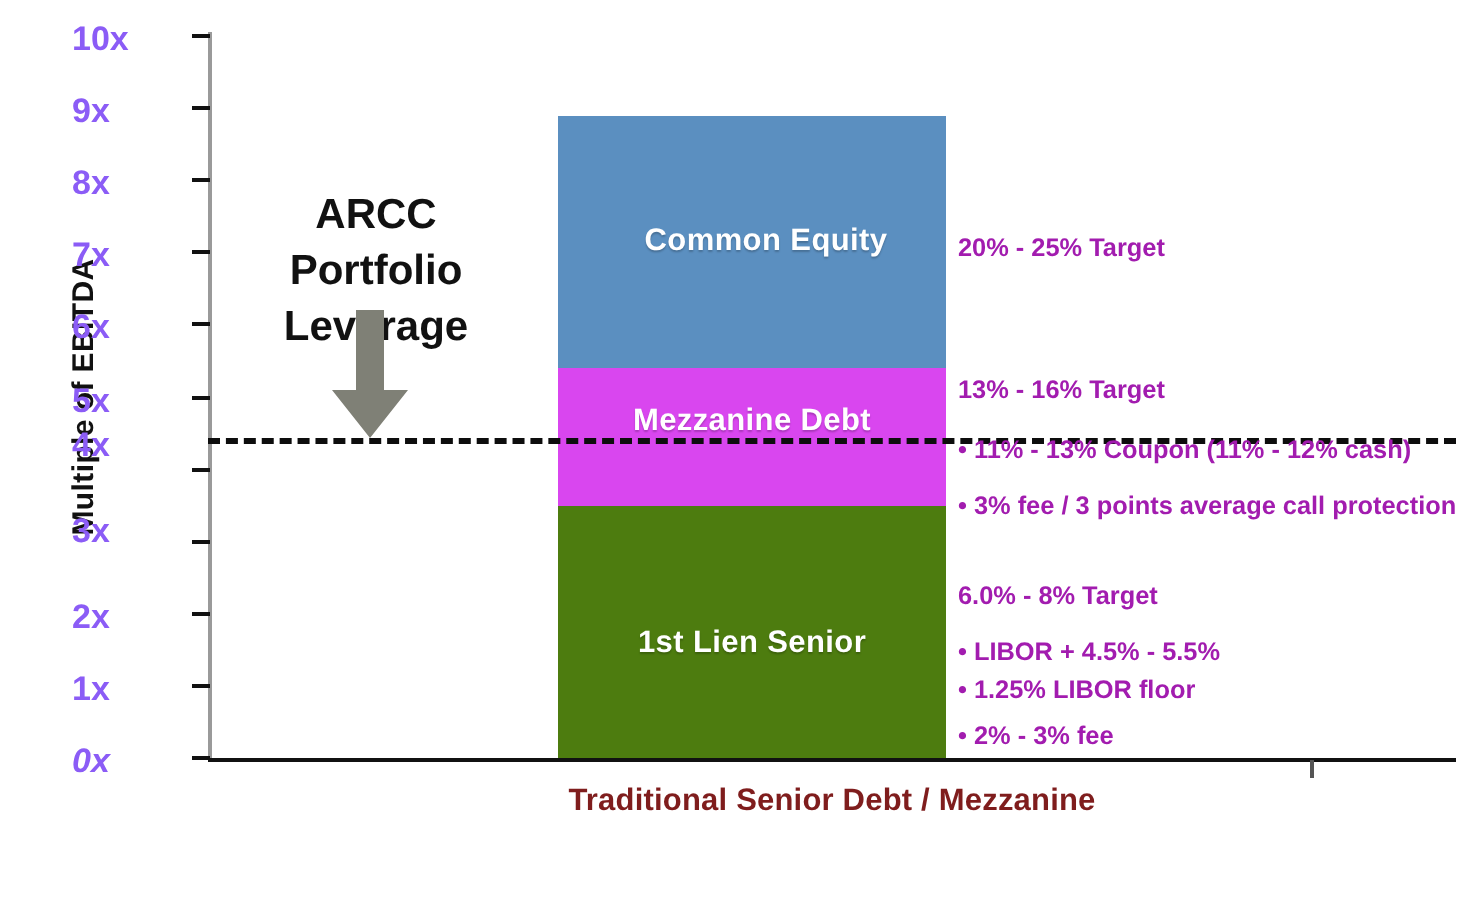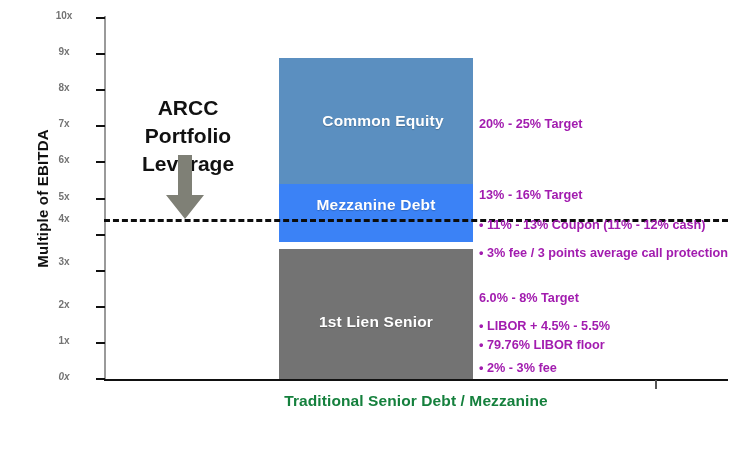--- a/index.html
+++ b/index.html
@@ -49,24 +49,24 @@
     position: absolute;
     left: 96px;
     width: 9px;
     height: 2px;
     background: #111111;
   }
   .y-tick-label {
     position: absolute;
     right: 0;
     width: 56px;
-    text-align: center;
-    font-size: 10px;
-    font-weight: bold;
-    color: #737373;
+    text-align: left;
+    font-size: 17px;
+    font-weight: bold;
+    color: #8b5cf6;
     line-height: 1;
   }
   #y-tick-labels {
     position: absolute;
     left: 30px;
     top: 0;
     width: 62px;
     height: 400px;
   }
 
@@ -87,21 +87,21 @@
     background: #555555;
   }
   #x-axis-title {
     position: absolute;
     left: 104px;
     top: 392px;
     width: 624px;
     text-align: center;
     font-size: 15.5px;
     font-weight: bold;
-    color: #15803d;
+    color: #7f1d1d;
     letter-spacing: 0.1px;
   }
 
   
   #bar-stack {
     position: absolute;
     left: 279px;
     width: 194px;
   }
   .bar-segment {
@@ -183,24 +183,24 @@
       <div class="y-tick-label" style="top: 214px;">4x</div>
       <div class="y-tick-label" style="top: 191.5px;">5x</div>
       <div class="y-tick-label" style="top: 155.4px;">6x</div>
       <div class="y-tick-label" style="top: 119.3px;">7x</div>
       <div class="y-tick-label" style="top: 83.2px;">8x</div>
       <div class="y-tick-label" style="top: 47.1px;">9x</div>
       <div class="y-tick-label" style="top: 11px;">10x</div>
     </div>
 
   <div id="bar-stack">
-      <div class="bar-segment" style="top: 249.04px; height: 129.96px; background: #737373; align-items: flex-end;">
+      <div class="bar-segment" style="top: 249.04px; height: 129.96px; background: #4d7c0f; align-items: flex-end;">
         <div class="bar-segment-label" style="color: rgb(255, 255, 255); margin-bottom: 48px;">1st Lien Senior</div>
       </div>
-      <div class="bar-segment" style="top: 184.06px; height: 58px; background: #3b82f6;">
+      <div class="bar-segment" style="top: 184.06px; height: 69px; background: #d946ef;">
         <div class="bar-segment-label" style="color: rgb(255, 255, 255); margin-bottom: 16px;">Mezzanine Debt</div>
       </div>
       <div class="bar-segment" style="top: 57.71px; height: 126.35px; background: rgb(91, 143, 192);">
         <div class="bar-segment-label" style="color: rgb(255, 255, 255); margin-left: 14px;">Common Equity</div>
       </div>
     </div>
 
   <div id="leverage-callout">
     <div id="leverage-callout-text">ARCC
 Portfolio
@@ -212,21 +212,21 @@
 
   <div id="leverage-line"></div>
 
   <div id="annotations-layer">
       <div class="annotation" style="top: 118.495px;">20% - 25% Target</div>
       <div class="annotation" style="top: 189px;">13% - 16% Target</div>
       <div class="annotation bulleted" style="top: 218.853px; text-align: center;">11% - 13% Coupon (11% - 12% cash)</div>
       <div class="annotation bulleted" style="top: 246.65px;">3% fee / 3 points average call protection</div>
       <div class="annotation" style="top: 291.775px;">6.0% - 8% Target</div>
       <div class="annotation bulleted" style="top: 320px;">LIBOR + 4.5% - 5.5%</div>
-      <div class="annotation bulleted" style="top: 338.705px;">79.76% LIBOR floor</div>
+      <div class="annotation bulleted" style="top: 338.705px;">1.25% LIBOR floor</div>
       <div class="annotation bulleted" style="top: 362.17px;">2% - 3% fee</div>
     </div>
 
   <div id="x-axis-line"></div>
   <div class="x-tick" style="left:655px;"></div>
   <div id="x-axis-title">Traditional Senior Debt / Mezzanine</div>
 
 <div class="y-tick" style="top: 378px;"></div>
     <div class="y-tick" style="top: 341.9px;"></div>
     <div class="y-tick" style="top: 305.8px;"></div>

